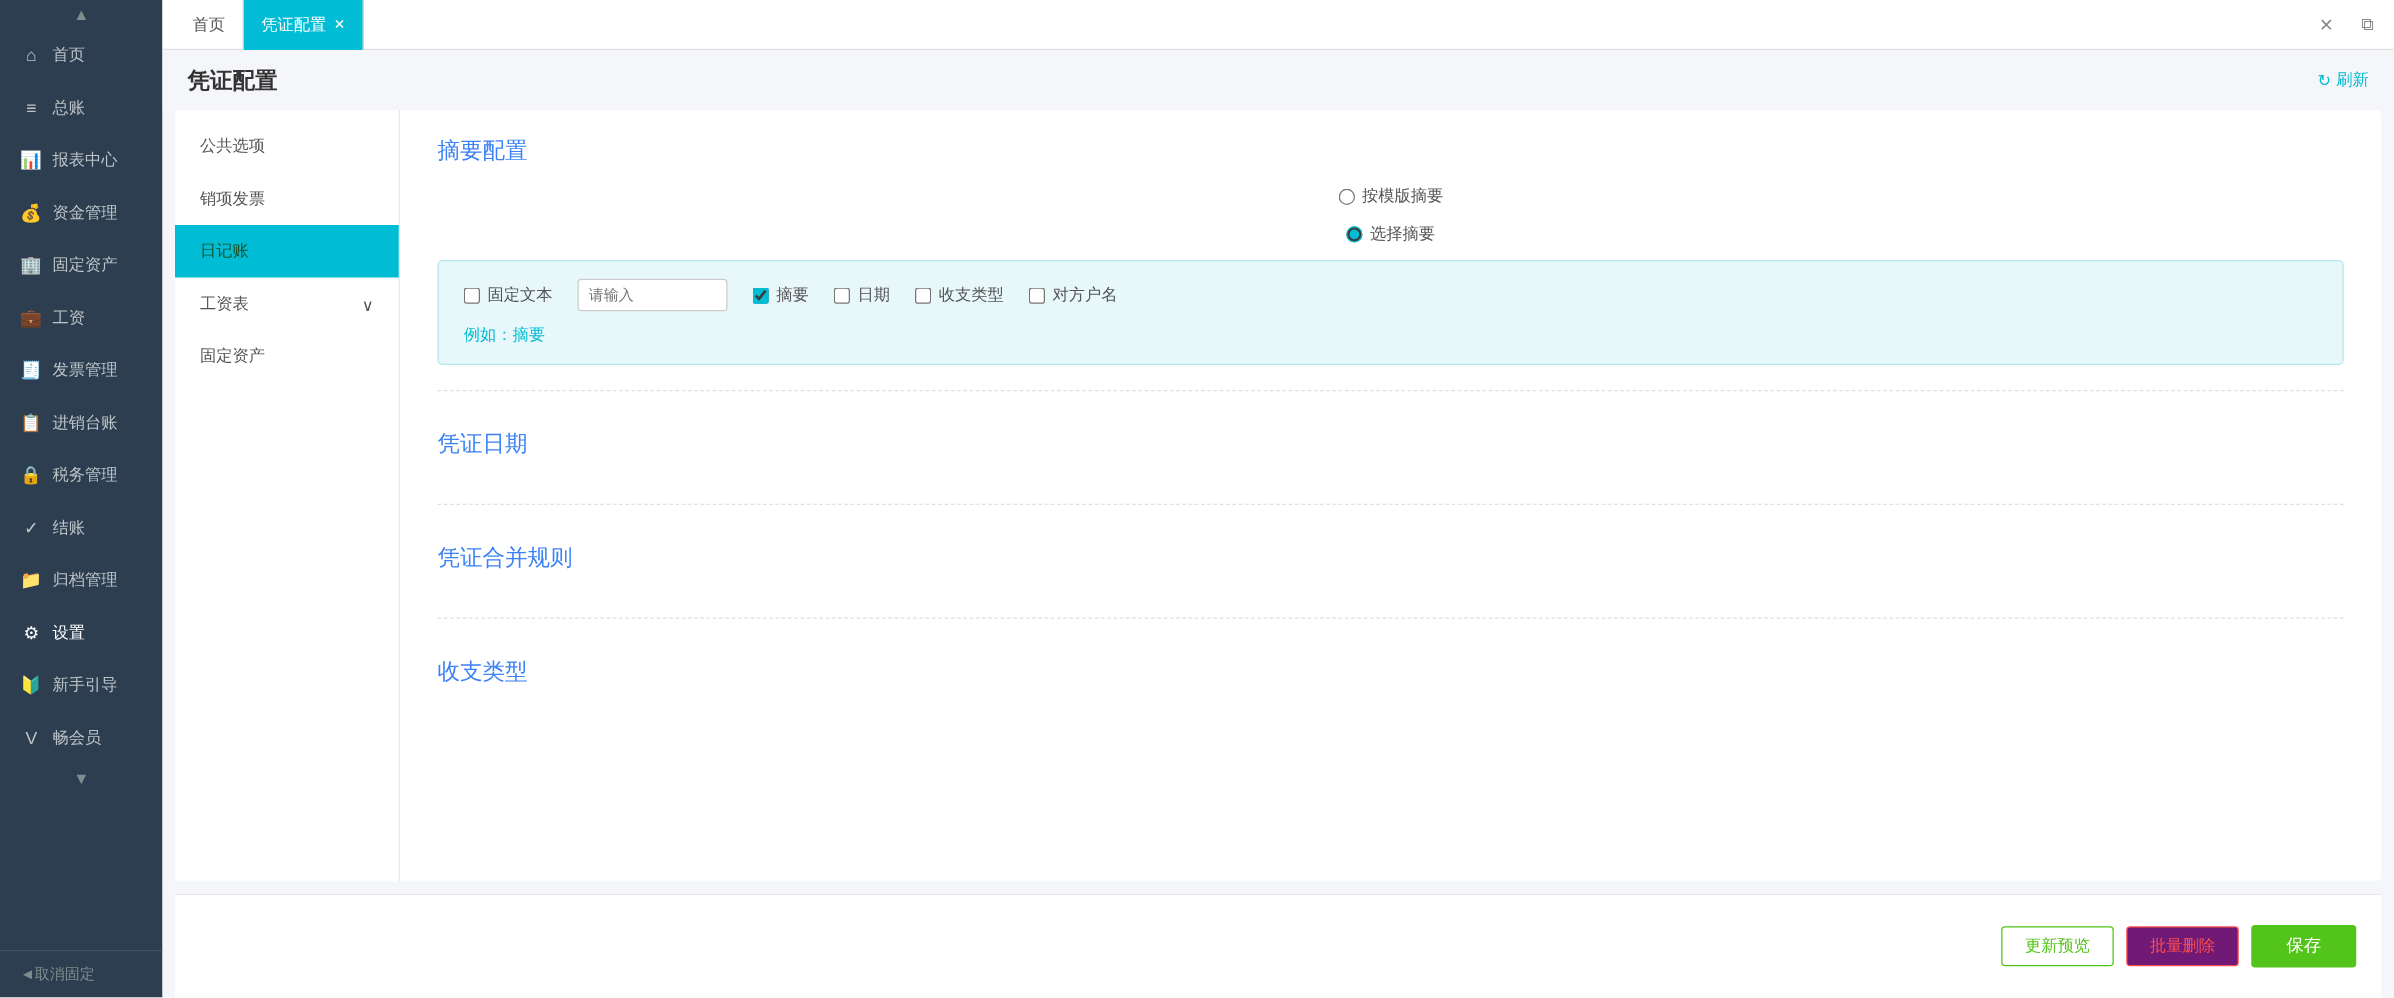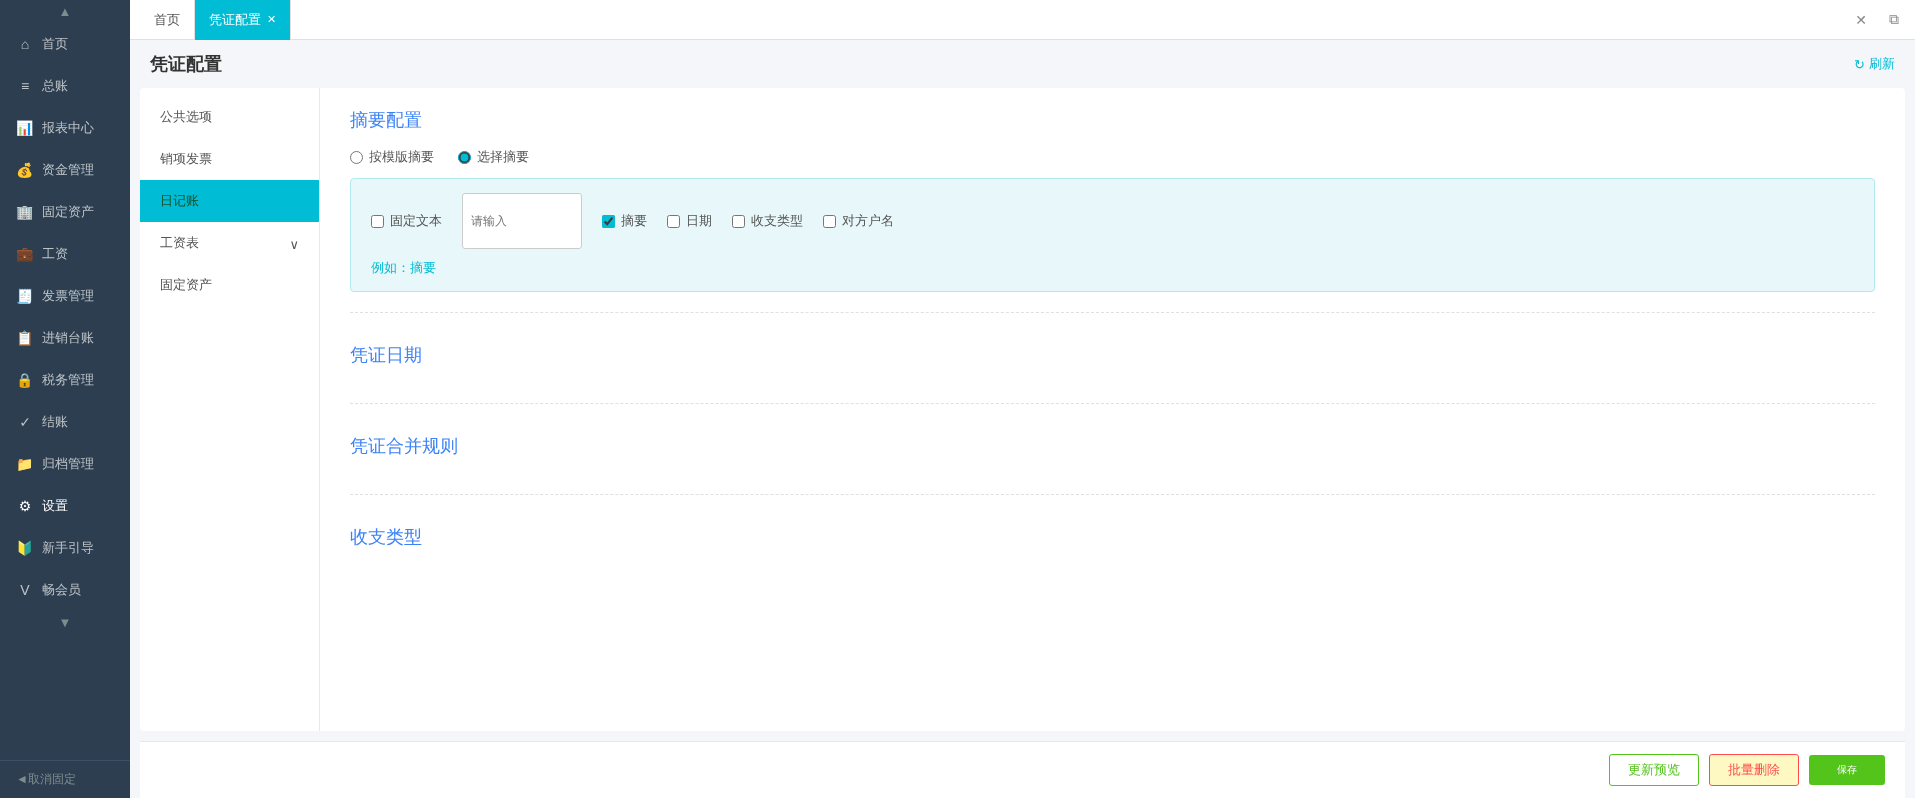--- a/index.html
+++ b/index.html
@@ -166,22 +166,23 @@
     .section-title {
       font-size: 18px;
       font-weight: normal;
       color: #3b82f6;
       margin-bottom: 16px;
     }
 
     .radio-group {
       display: flex;
       align-items: center;
-      gap: 24px;
+      gap: 12px;
       margin-bottom: 12px;
+      flex-direction: column;
     }
     .radio-option {
       display: flex;
       align-items: center;
       gap: 6px;
       cursor: pointer;
       font-size: 13px;
       color: #555;
     }
     .radio-option input[type="radio"] { accent-color: #00bcd4; cursor: pointer; }
@@ -197,65 +198,65 @@
     }
     .summary-checkboxes {
       display: flex;
       align-items: center;
       gap: 20px;
       flex-wrap: wrap;
     }
     .text-input {
       border: 1px solid #ccc;
       border-radius: 3px;
-      padding: 20px 8px;
+      padding: 5px 8px;
       font-size: 12px;
       color: #999;
       width: 120px;
       outline: none;
     }
     .example-text {
       color: #00bcd4;
       font-size: 13px;
       margin-top: 10px;
     }
 
     
     .bottom-bar {
       display: flex;
       align-items: center;
       justify-content: flex-end;
-      padding: 12px 20px;
+      padding: 24px 20px;
       background: #fff;
       border-top: 1px solid #e8e8e8;
       gap: 10px;
       margin: 0 10px 0 10px;
     }
     .btn {
       padding: 6px 18px;
       border-radius: 3px;
       border: none;
       cursor: pointer;
       font-size: 13px;
     }
     .btn-outline-green {
       background: #fff;
       border: 1px solid #52c41a;
       color: #52c41a;
     }
     .btn-outline-red {
-      background: #fef9c3;
+      background: #701a75;
       border: 1px solid #ff4d4f;
       color: #ff4d4f;
     }
     .btn-primary {
       background: #52c41a;
       color: #fff;
       padding: 8px 28px;
-      font-size: 10px;
+      font-size: 14px;
     }
 
     
     .right-content::-webkit-scrollbar { width: 6px; }
     .right-content::-webkit-scrollbar-thumb { background: #ccc; border-radius: 3px; }
   </style>
 </head>
 <body>
 
 <div class="sidebar">

